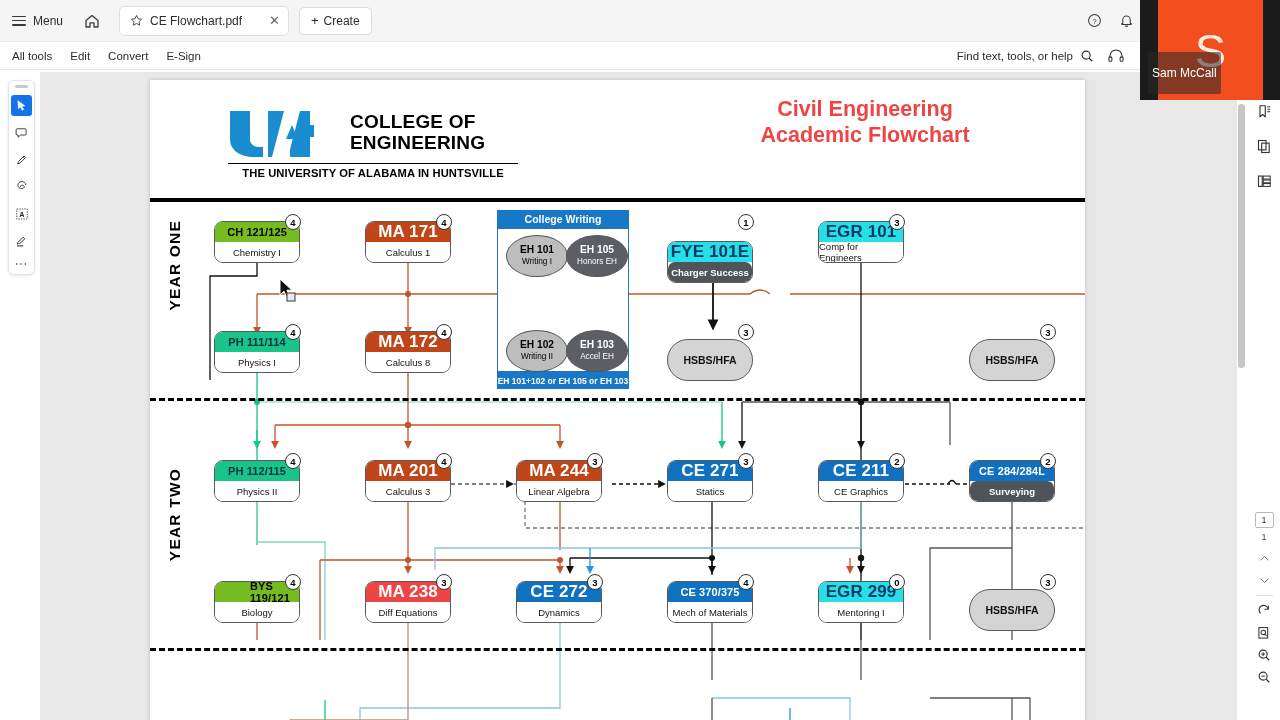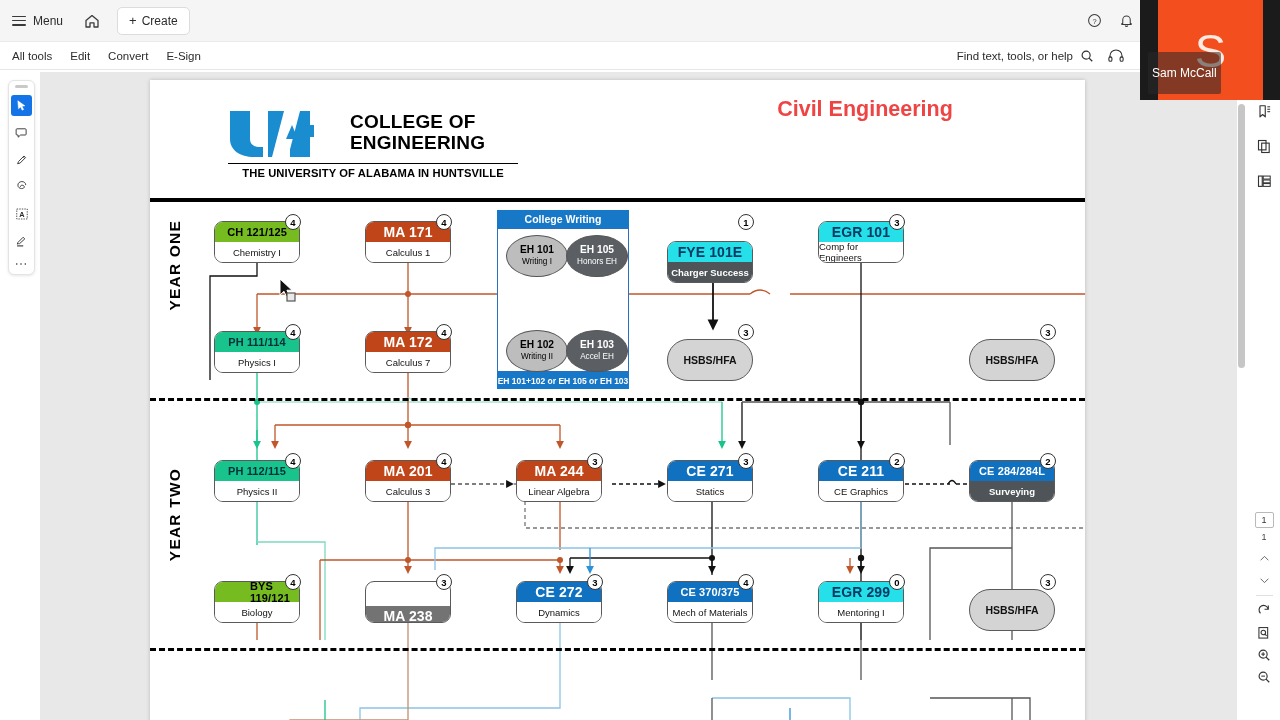--- a/index.html
+++ b/index.html
@@ -84,23 +84,23 @@
   .t-sub { font-size: 13.5px; font-weight: 700; color: #000; line-height: 22px; }
   .hrule { position: absolute; left: 0; top: 118px; width: 935px; height: 4px; background: #000; }
   .dashline { position: absolute; left: 0; width: 935px; height: 0; border-top: 3.5px dashed #000; }
   .yearlabel {
     position: absolute; left: 16px; font-size: 15.5px; font-weight: 700; letter-spacing: 1.2px; color: #000;
     writing-mode: vertical-rl; transform: rotate(180deg); white-space: nowrap;
   }
 
   
   .node { position: absolute; width: 86px; height: 42px; border: 1.2px solid #5a5a5a; border-radius: 9px; background: #fff; overflow: hidden; }
-  .node .nhead { height: 20px; display: flex; align-items: center; justify-content: center; font-size: 14px; font-weight: 700; letter-spacing: .1px; }
+  .node .nhead { height: 20px; display: flex; align-items: center; justify-content: center; font-size: 17px; font-weight: 700; letter-spacing: .1px; }
   .node .nbody { height: 20px; display: flex; align-items: center; justify-content: center; font-size: 9.5px; color: #111; }
-  .node .nbody.dark { color: #fff; font-weight: 700; }
+  .node .nbody.dark { color: #fff; font-weight: 700; border-radius: 7px; }
   .node.small .nhead { font-size: 11px; }
   .badge {
     position: absolute; width: 16px; height: 16px; border-radius: 50%;
     background: #fff; border: 1.1px solid #333; font-size: 9.5px; font-weight: 600;
     display: flex; align-items: center; justify-content: center; color: #000; z-index: 6;
   }
   .pill {
     position: absolute; width: 86px; height: 42px; border: 1.2px solid #5a5a5a; border-radius: 21px;
     background: #d4d4d4; display: flex; align-items: center; justify-content: center;
     font-size: 10.5px; font-weight: 700; color: #111; margin-top: 8px;
@@ -139,20 +139,27 @@
           <i></i>
           <i></i>
           <i></i>
         </span>
       <span>Menu</span>
     </div>
     <div class="home-btn">
       <svg width="16" height="16" viewBox="0 0 16 16">
           <path d="M2 7.5 8 2.6l6 4.9V14H10V9.8H6V14H2z" fill="none" stroke="#3a3a3a" stroke-width="1.3" stroke-linejoin="round"></path>
         </svg>
+    </div>
+    <div class="tab">
+      <svg width="13" height="13" viewBox="0 0 16 16">
+          <path d="M8 1.8l1.9 4 4.3.6-3.1 3 .8 4.3L8 11.7 4.1 13.7l.8-4.3-3.1-3 4.3-.6z" fill="none" stroke="#4a4a4a" stroke-width="1.2" stroke-linejoin="round"></path>
+        </svg>
+      <span class="tab-title">CE Flowchart.pdf</span>
+      <span class="tab-close">✕</span>
     </div>
     <div class="create-btn">
       <span style="font-size:13px;line-height:12px;">+</span>
       <span>Create</span>
     </div>
     <div class="topbar-right">
       <div class="ic-btn">
         <svg width="15" height="15" viewBox="0 0 16 16">
             <circle cx="8" cy="8" r="6.3" fill="none" stroke="#3a3a3a" stroke-width="1.1"></circle>
             <text x="8" y="11.3" font-size="8" text-anchor="middle" fill="#3a3a3a" font-family="Liberation Sans">?</text>
@@ -244,20 +251,21 @@
             </svg>
             <div class="coe-text">
               <div>COLLEGE OF</div>
               <div>ENGINEERING</div>
             </div>
           </div>
           <div class="uah-line">THE UNIVERSITY OF ALABAMA IN HUNTSVILLE</div>
         </div>
         <div class="title-wrap">
           <div class="t-main">Civil Engineering</div>
+          <div class="t-main">Academic Flowchart</div>
         </div>
         <div class="hrule"></div>
       </div>
 
       <svg class="svglayer" viewBox="0 0 935 700">
         <defs>
           <marker id="ar-or" markerWidth="8" markerHeight="8" refX="4" refY="4" orient="auto">
               <path d="M1,1 L7,4 L1,7 z" fill="#c0562a"></path>
             </marker>
           <marker id="ar-gr" markerWidth="8" markerHeight="8" refX="4" refY="4" orient="auto">
@@ -411,21 +419,21 @@
             <div class="nbody" style="background: rgb(255, 255, 255); color: rgb(17, 17, 17);">Comp for Engineers</div>
           </div>
           <div class="badge" style="left: 739px; top: 134px;">3</div>
           <div class="node small" style="left: 64px; top: 251px;">
             <div class="nhead" style="background: rgb(24, 196, 140); color: rgb(0, 48, 58);">PH 111/114</div>
             <div class="nbody" style="background: rgb(255, 255, 255); color: rgb(17, 17, 17);">Physics I</div>
           </div>
           <div class="badge" style="left: 135px; top: 244px;">4</div>
           <div class="node" style="left: 215px; top: 251px;">
             <div class="nhead" style="background: rgb(192, 70, 26); color: rgb(255, 255, 255);">MA 172</div>
-            <div class="nbody" style="background: rgb(255, 255, 255); color: rgb(17, 17, 17);">Calculus 7</div>
+            <div class="nbody" style="background: rgb(255, 255, 255); color: rgb(17, 17, 17);">Calculus 8</div>
           </div>
           <div class="badge" style="left: 286px; top: 244px;">4</div>
           <div class="node small" style="left: 64px; top: 380px;">
             <div class="nhead" style="background: rgb(24, 196, 140); color: rgb(0, 48, 58);">PH 112/115</div>
             <div class="nbody" style="background: rgb(255, 255, 255); color: rgb(17, 17, 17);">Physics II</div>
           </div>
           <div class="badge" style="left: 135px; top: 373px;">4</div>
           <div class="node" style="left: 215px; top: 380px;">
             <div class="nhead" style="background: rgb(192, 70, 26); color: rgb(255, 255, 255);">MA 201</div>
             <div class="nbody" style="background: rgb(255, 255, 255); color: rgb(17, 17, 17);">Calculus 3</div>
@@ -450,21 +458,21 @@
             <div class="nhead" style="background: rgb(16, 113, 192); color: rgb(255, 255, 255);">CE 284/284L</div>
             <div class="nbody dark" style="background: rgb(78, 84, 88); color: rgb(255, 255, 255);">Surveying</div>
           </div>
           <div class="badge" style="left: 890px; top: 373px;">2</div>
           <div class="node small" style="left: 64px; top: 501px;">
             <div class="nhead" style="background: rgb(118, 188, 33); color: rgb(0, 0, 0); padding-left: 35px;">BYS 119/121</div>
             <div class="nbody" style="background: rgb(255, 255, 255); color: rgb(17, 17, 17);">Biology</div>
           </div>
           <div class="badge" style="left: 135px; top: 494px;">4</div>
           <div class="node" style="left: 215px; top: 501px;">
-            <div class="nhead" style="background: #737373; color: rgb(255, 255, 255); margin-top: 24px;">MA 238</div>
+            <div class="nhead" style="background: #ef4444; color: rgb(255, 255, 255);">MA 238</div>
             <div class="nbody" style="background: rgb(255, 255, 255); color: rgb(17, 17, 17);">Diff Equations</div>
           </div>
           <div class="badge" style="left: 286px; top: 494px;">3</div>
           <div class="node" style="left: 366px; top: 501px;">
             <div class="nhead" style="background: rgb(16, 113, 192); color: rgb(255, 255, 255);">CE 272</div>
             <div class="nbody" style="background: rgb(255, 255, 255); color: rgb(17, 17, 17);">Dynamics</div>
           </div>
           <div class="badge" style="left: 437px; top: 494px;">3</div>
           <div class="node small" style="left: 517px; top: 501px;">
             <div class="nhead" style="background: rgb(16, 113, 192); color: rgb(255, 255, 255);">CE 370/375</div>

